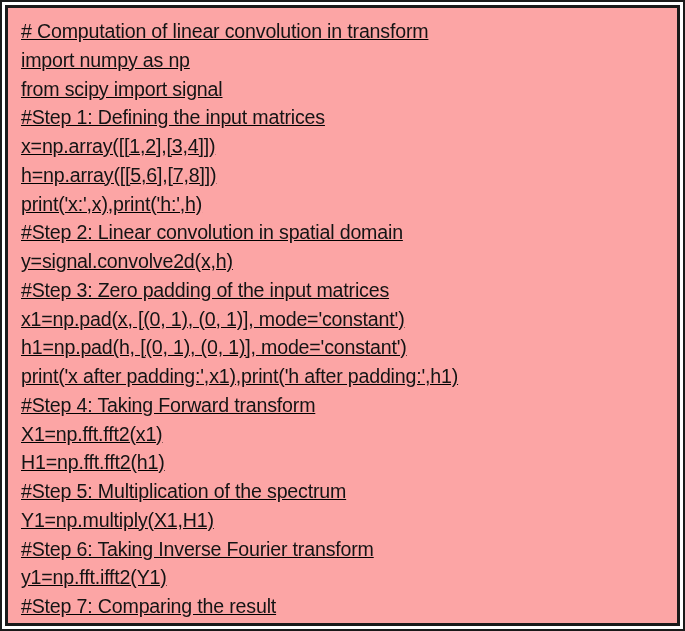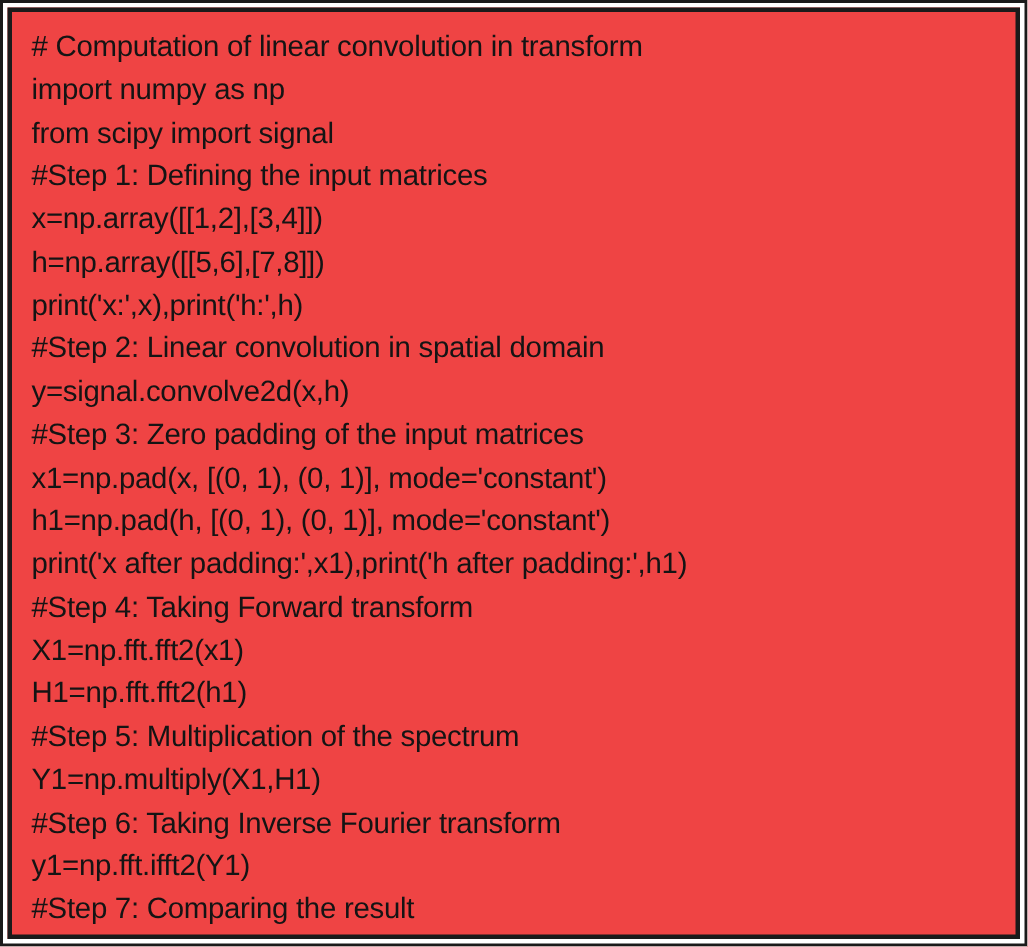--- a/index.html
+++ b/index.html
@@ -23,23 +23,24 @@
     
     border: 2px solid #1a1a1a;
     padding: 3px;
   }
 
   
   .code-frame-inner {
     box-sizing: border-box;
     width: 100%;
     height: 100%;
-    background: #ef4444;
+    background: #fca5a5;
     border: 3px solid #1f1f1f;
     overflow: hidden;
+    text-decoration: underline;
   }
 
   
   .code-listing {
     box-sizing: border-box;
     width: 100%;
     height: 100%;
     padding: 9px 6px 6px 13px;
     margin: 0;
     list-style: none;

